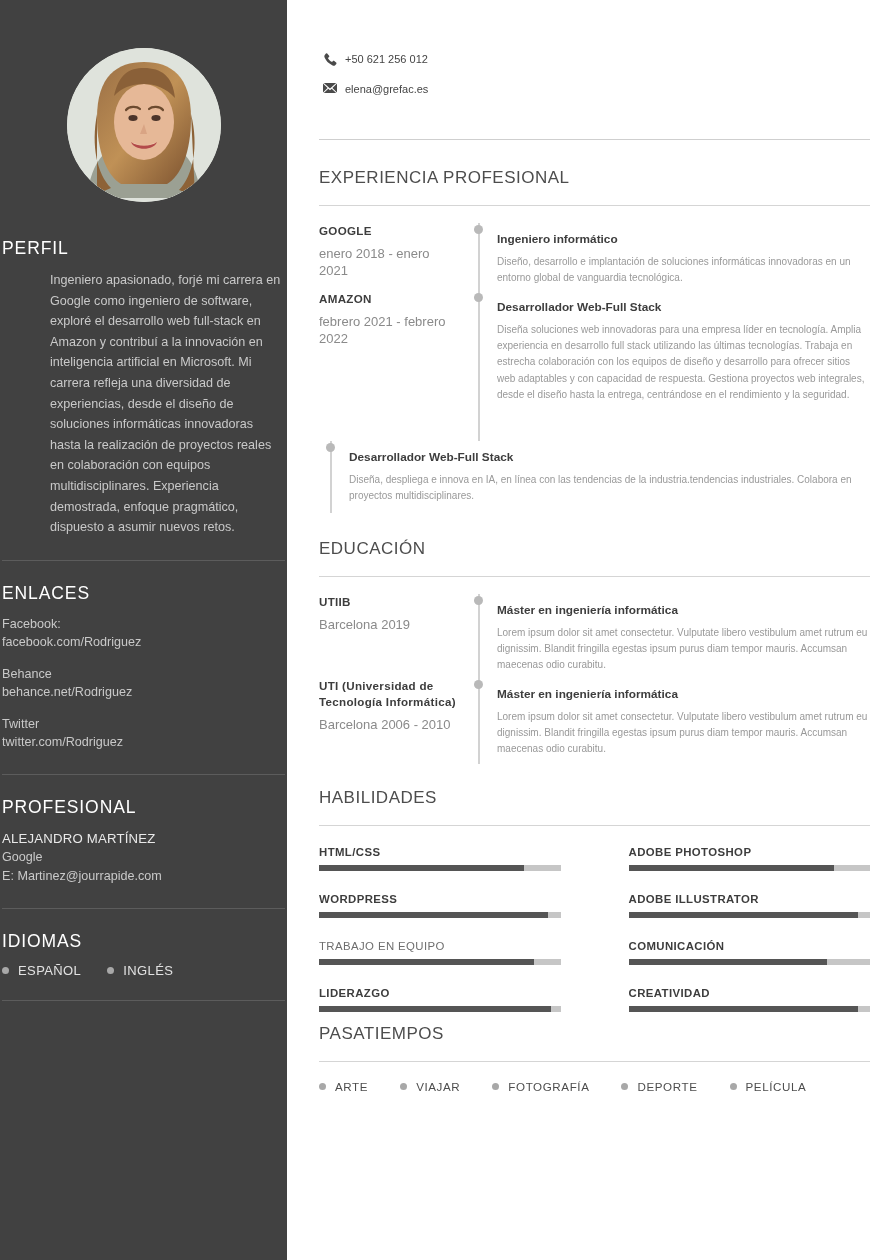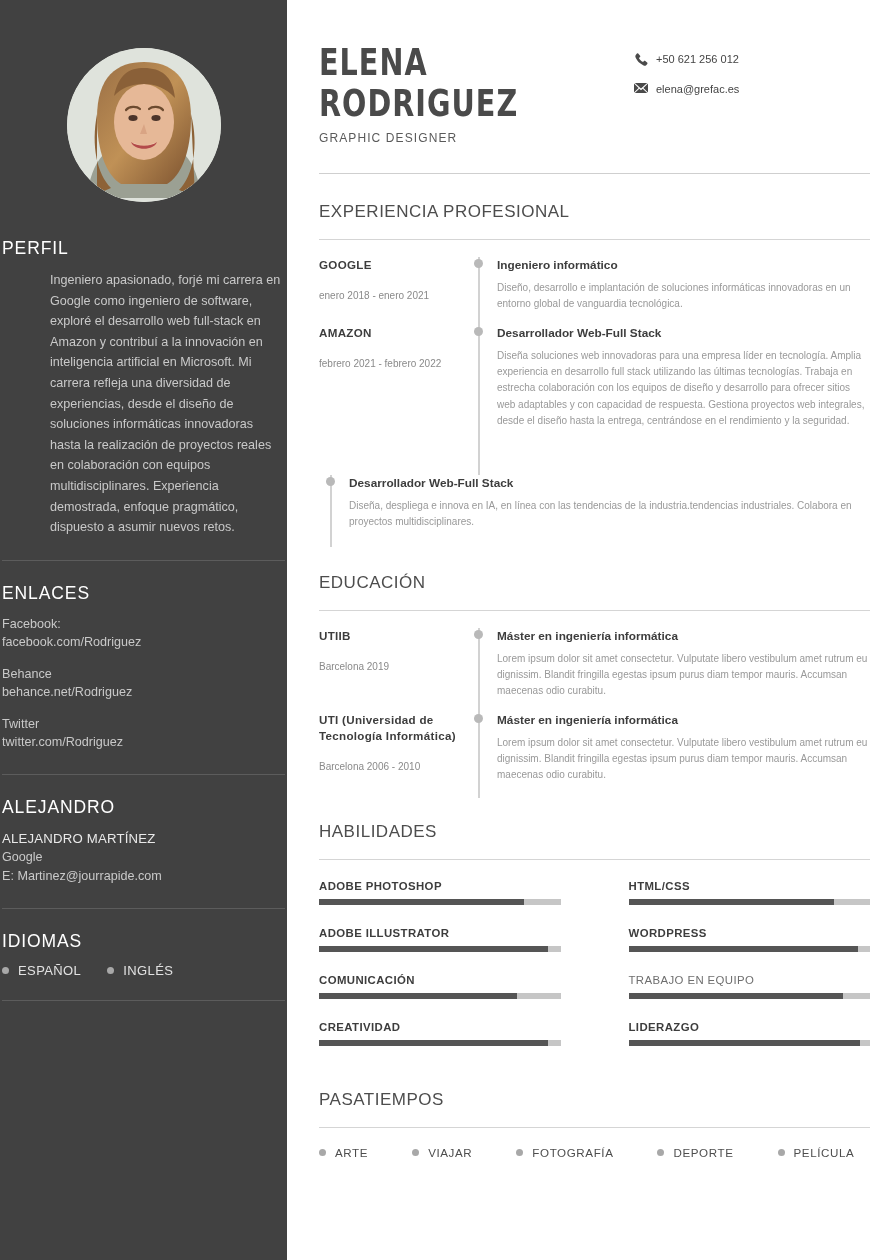--- a/index.html
+++ b/index.html
@@ -84,46 +84,46 @@
     font-size: 17px; color: #4d4d4d; letter-spacing: .5px; font-weight: 400;
   }
   .sec-top { margin-top: 28px; }
   .hr-sec { height: 1px; background: #d5d5d5; margin-top: 17px; }
 
   
   .tl { margin-top: 17px; }
   .entry { display: flex; position: relative; }
   .e-left { width: 148px; min-width: 148px; padding-right: 10px; }
   .e-org { font-size: 11.6px; font-weight: 700; color: #3d3d3d; letter-spacing: .3px; line-height: 16px; }
-  .e-meta { font-size: 10px; color: #8a8a8a; line-height: 16.5px; margin-top: 15px; }
+  .e-meta { font-size: 13px; color: #8a8a8a; line-height: 16.5px; margin-top: 7px; }
   .e-rail { width: 26px; min-width: 26px; position: relative; }
   .e-rail .line {
     position: absolute; left: 11px; top: 0; bottom: 0; width: 1.6px; background: #d2d2d2;
   }
   .e-rail .dot {
     position: absolute; left: 7px; top: 2px; width: 9px; height: 9px;
     border-radius: 50%; background: #b9b9b9; z-index: 2;
   }
-  .e-right { flex: 1; padding-left: 4px; }
+  .e-right { flex: 1; padding-left: 4px; margin-top: 8px; }
   .e-title { font-size: 11.8px; font-weight: 700; color: #3d3d3d; line-height: 16px; }
   .e-desc { font-size: 10px; color: #999999; line-height: 16.2px; margin-top: 7px; }
   .entry.last .e-rail .line { bottom: auto; height: 100%; }
 
   
   .skills { display: flex; gap: 68px; margin-top: 20px; }
   .sk-col { flex: 1; }
   .sk { margin-bottom: 22px; }
   .sk:last-child { margin-bottom: 0; }
   .sk-label { font-size: 11.4px; letter-spacing: .4px; color: #3d3d3d; font-weight: 700; }
   .sk-label.light { font-weight: 400; color: #6e6e6e; }
   .bar { height: 6px; background: #c6c6c6; margin-top: 7px; width: 100%; }
   .bar-fill { height: 6px; background: #555555; }
 
   
-  .hobbies { display: flex; gap: 44px; margin-top: 18px; align-items: center; }
+  .hobbies { display: flex; gap: 32px; margin-top: 18px; align-items: center; }
   .hob { display: flex; align-items: center; gap: 9px; }
   .hob .dot-h { width: 7px; height: 7px; border-radius: 50%; background: #a8a8a8; }
   .hob .t { font-size: 11.6px; letter-spacing: .6px; color: #4d4d4d; }
 </style>
 </head>
 <body>
 
 <div class="page">
 
   <aside class="sidebar">
@@ -176,21 +176,21 @@
       <span class="lt">Behance</span>
       <span class="lu">behance.net/Rodriguez</span>
     </div>
     <div class="link-item">
       <span class="lt">Twitter</span>
       <span class="lu">twitter.com/Rodriguez</span>
     </div>
 
     <div class="side-div"></div>
 
-    <h2 class="side-h">ALEJANDRO</h2>
+    <h2 class="side-h">PROFESIONAL</h2>
     <div class="ref-name">ALEJANDRO MARTÍNEZ</div>
     <div class="ref-line">Google</div>
     <div class="ref-line">E: Martinez@jourrapide.com</div>
 
     <div class="side-div"></div>
 
     <h2 class="side-h">IDIOMAS</h2>
     <div class="langs">
       <div class="lang">
         <span class="dot-s"></span>
@@ -201,25 +201,20 @@
         <span class="t">INGLÉS</span>
       </div>
     </div>
 
     <div class="side-div"></div>
   </aside>
 
   <main class="main">
 
     <div class="header">
-      <div class="name-col">
-        <div class="name">ELENA</div>
-        <div class="name">RODRIGUEZ</div>
-        <div class="role">GRAPHIC DESIGNER</div>
-      </div>
       <div class="contacts">
         <div class="c-row">
           <span class="c-ico">
             <svg width="13" height="13" viewBox="0 0 13 13">
                 <path d="M3.2 0.4C2.6 0.1 1.9 0.3 1.5 0.9L0.6 2.2C0.2 2.8 0.2 3.6 0.6 4.5C1.5 6.6 3 8.6 4.8 10.1C6.2 11.3 7.9 12.3 9.2 12.7C9.9 12.9 10.5 12.8 10.9 12.4L12.1 11.2C12.6 10.7 12.6 9.9 12.1 9.5L10.3 8.1C9.8 7.7 9.1 7.8 8.7 8.3L8.1 9.1C7.1 8.6 6.1 7.9 5.3 7C4.7 6.3 4.2 5.6 3.9 4.9L4.8 4.3C5.3 3.9 5.5 3.2 5.1 2.7Z"></path>
               </svg>
           </span>
           <span class="c-txt">+50 621 256 012</span>
         </div>
         <div class="c-row">
@@ -322,20 +317,47 @@
       </div>
     </div>
 
     <div class="sec-top" style="margin-top:24px;">
       <h2 class="sec-title">HABILIDADES</h2>
       <div class="hr-sec"></div>
       <div class="skills">
 
         <div class="sk-col">
           <div class="sk">
+            <div class="sk-label">HTML/CSS</div>
+            <div class="bar">
+              <div class="bar-fill" style="width: 85%;"></div>
+            </div>
+          </div>
+          <div class="sk">
+            <div class="sk-label">WORDPRESS</div>
+            <div class="bar">
+              <div class="bar-fill" style="width: 95%;"></div>
+            </div>
+          </div>
+          <div class="sk">
+            <div class="sk-label light">TRABAJO EN EQUIPO</div>
+            <div class="bar">
+              <div class="bar-fill" style="width: 89%;"></div>
+            </div>
+          </div>
+          <div class="sk">
+            <div class="sk-label">LIDERAZGO</div>
+            <div class="bar">
+              <div class="bar-fill" style="width: 96%;"></div>
+            </div>
+          </div>
+        </div>
+
+        <div class="sk-col">
+          <div class="sk">
             <div class="sk-label">ADOBE PHOTOSHOP</div>
             <div class="bar">
               <div class="bar-fill" style="width: 85%;"></div>
             </div>
           </div>
           <div class="sk">
             <div class="sk-label">ADOBE ILLUSTRATOR</div>
             <div class="bar">
               <div class="bar-fill" style="width: 95%;"></div>
             </div>
@@ -347,51 +369,24 @@
             </div>
           </div>
           <div class="sk">
             <div class="sk-label">CREATIVIDAD</div>
             <div class="bar">
               <div class="bar-fill" style="width: 95%;"></div>
             </div>
           </div>
         </div>
 
-        <div class="sk-col">
-          <div class="sk">
-            <div class="sk-label">HTML/CSS</div>
-            <div class="bar">
-              <div class="bar-fill" style="width: 85%;"></div>
-            </div>
-          </div>
-          <div class="sk">
-            <div class="sk-label">WORDPRESS</div>
-            <div class="bar">
-              <div class="bar-fill" style="width: 95%;"></div>
-            </div>
-          </div>
-          <div class="sk">
-            <div class="sk-label light">TRABAJO EN EQUIPO</div>
-            <div class="bar">
-              <div class="bar-fill" style="width: 89%;"></div>
-            </div>
-          </div>
-          <div class="sk">
-            <div class="sk-label">LIDERAZGO</div>
-            <div class="bar">
-              <div class="bar-fill" style="width: 96%;"></div>
-            </div>
-          </div>
-        </div>
-
-      </div>
-    </div>
-
-    <div class="sec-top" style="margin-top:44px;">
+      </div>
+    </div>
+
+    <div class="sec-top" style="margin-top:12px;">
       <h2 class="sec-title">PASATIEMPOS</h2>
       <div class="hr-sec"></div>
       <div class="hobbies">
         <div class="hob">
           <span class="dot-h"></span>
           <span class="t">ARTE</span>
         </div>
         <div class="hob">
           <span class="dot-h"></span>
           <span class="t">VIAJAR</span>

